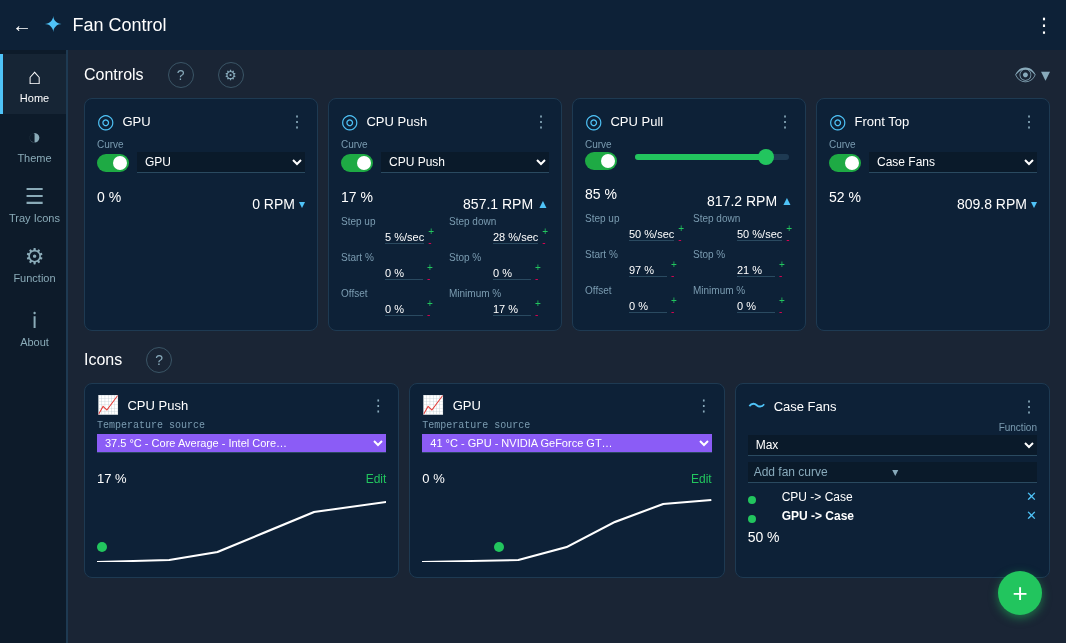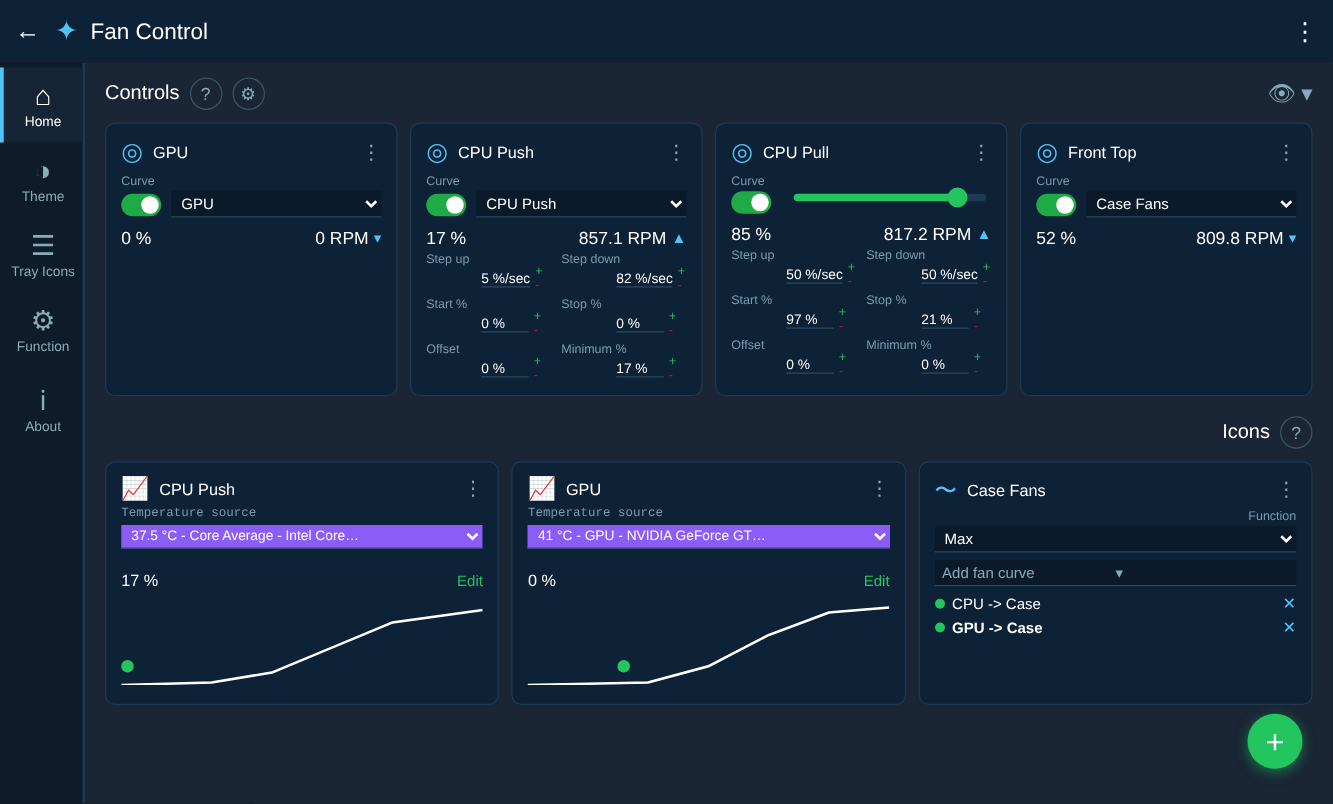--- a/index.html
+++ b/index.html
@@ -89,23 +89,22 @@
       flex: 1;
       overflow-y: auto;
       padding: 12px 16px;
       background: #1a2535;
     }
 
     
     .section-header {
       display: flex;
       align-items: center;
-      gap: 8px;
+      gap: 24px;
       margin-bottom: 10px;
-      justify-content: flex-end;
     }
     .section-title {
       font-size: 16px;
       font-weight: 500;
     }
     .icon-btn {
       width: 26px;
       height: 26px;
       border-radius: 50%;
       display: flex;
@@ -205,20 +204,21 @@
       display: flex;
       align-items: center;
       justify-content: space-between;
       font-size: 14px;
       font-weight: 500;
     }
     .rpm-value {
       display: flex;
       align-items: center;
       gap: 4px;
+      margin-top: 15px;
     }
     .expand-icon {
       color: #4fc3f7;
       font-size: 12px;
       cursor: pointer;
     }
 
     
     .slider-row {
       display: flex;
@@ -389,23 +389,24 @@
       align-items: flex-end;
       background: #0a1a2a;
       border-bottom: 1px solid #2a4a60;
       padding: 3px 6px;
       margin-bottom: 6px;
       cursor: pointer;
     }
     .add-fan-row span { font-size: 12px; flex:1; color: #8ab; }
     .fan-item-row {
       display: flex;
-      align-items: center;
+      align-items: flex-end;
       margin-bottom: 4px;
       font-size: 12px;
+      gap: 20px;
     }
     .fan-dot {
       width: 8px;
       height: 8px;
       border-radius: 50%;
       margin-right: 6px;
     }
     .fan-x {
       margin-left: auto;
       color: #4fc3f7;
@@ -535,21 +536,21 @@
               <span class="detail-val">5 %/sec</span>
               <div class="detail-ctrl">
                 <span class="plus-btn">+</span>
                 <span class="minus-btn">-</span>
               </div>
             </div>
           </div>
           <div class="detail-item">
             <div class="detail-label">Step down</div>
             <div class="detail-row">
-              <span class="detail-val">82 %/sec</span>
+              <span class="detail-val">28 %/sec</span>
               <div class="detail-ctrl">
                 <span class="plus-btn">+</span>
                 <span class="minus-btn">-</span>
               </div>
             </div>
           </div>
           <div class="detail-item">
             <div class="detail-label">Start %</div>
             <div class="detail-row">
               <span class="detail-val">0 %</span>
@@ -771,20 +772,21 @@
         <div class="fan-item-row">
           <div class="fan-dot" style="background:#22c55e;"></div>
           <span>CPU -&gt; Case</span>
           <span class="fan-x">✕</span>
         </div>
         <div class="fan-item-row">
           <div class="fan-dot" style="background:#22c55e;"></div>
           <strong>GPU -&gt; Case</strong>
           <span class="fan-x">✕</span>
         </div>
+        <div class="fan-percent">50 %</div>
       </div>
 
     </div>
 
   </div>
 </div>
 
 <div class="fab">+</div>
 
 </body></html>

